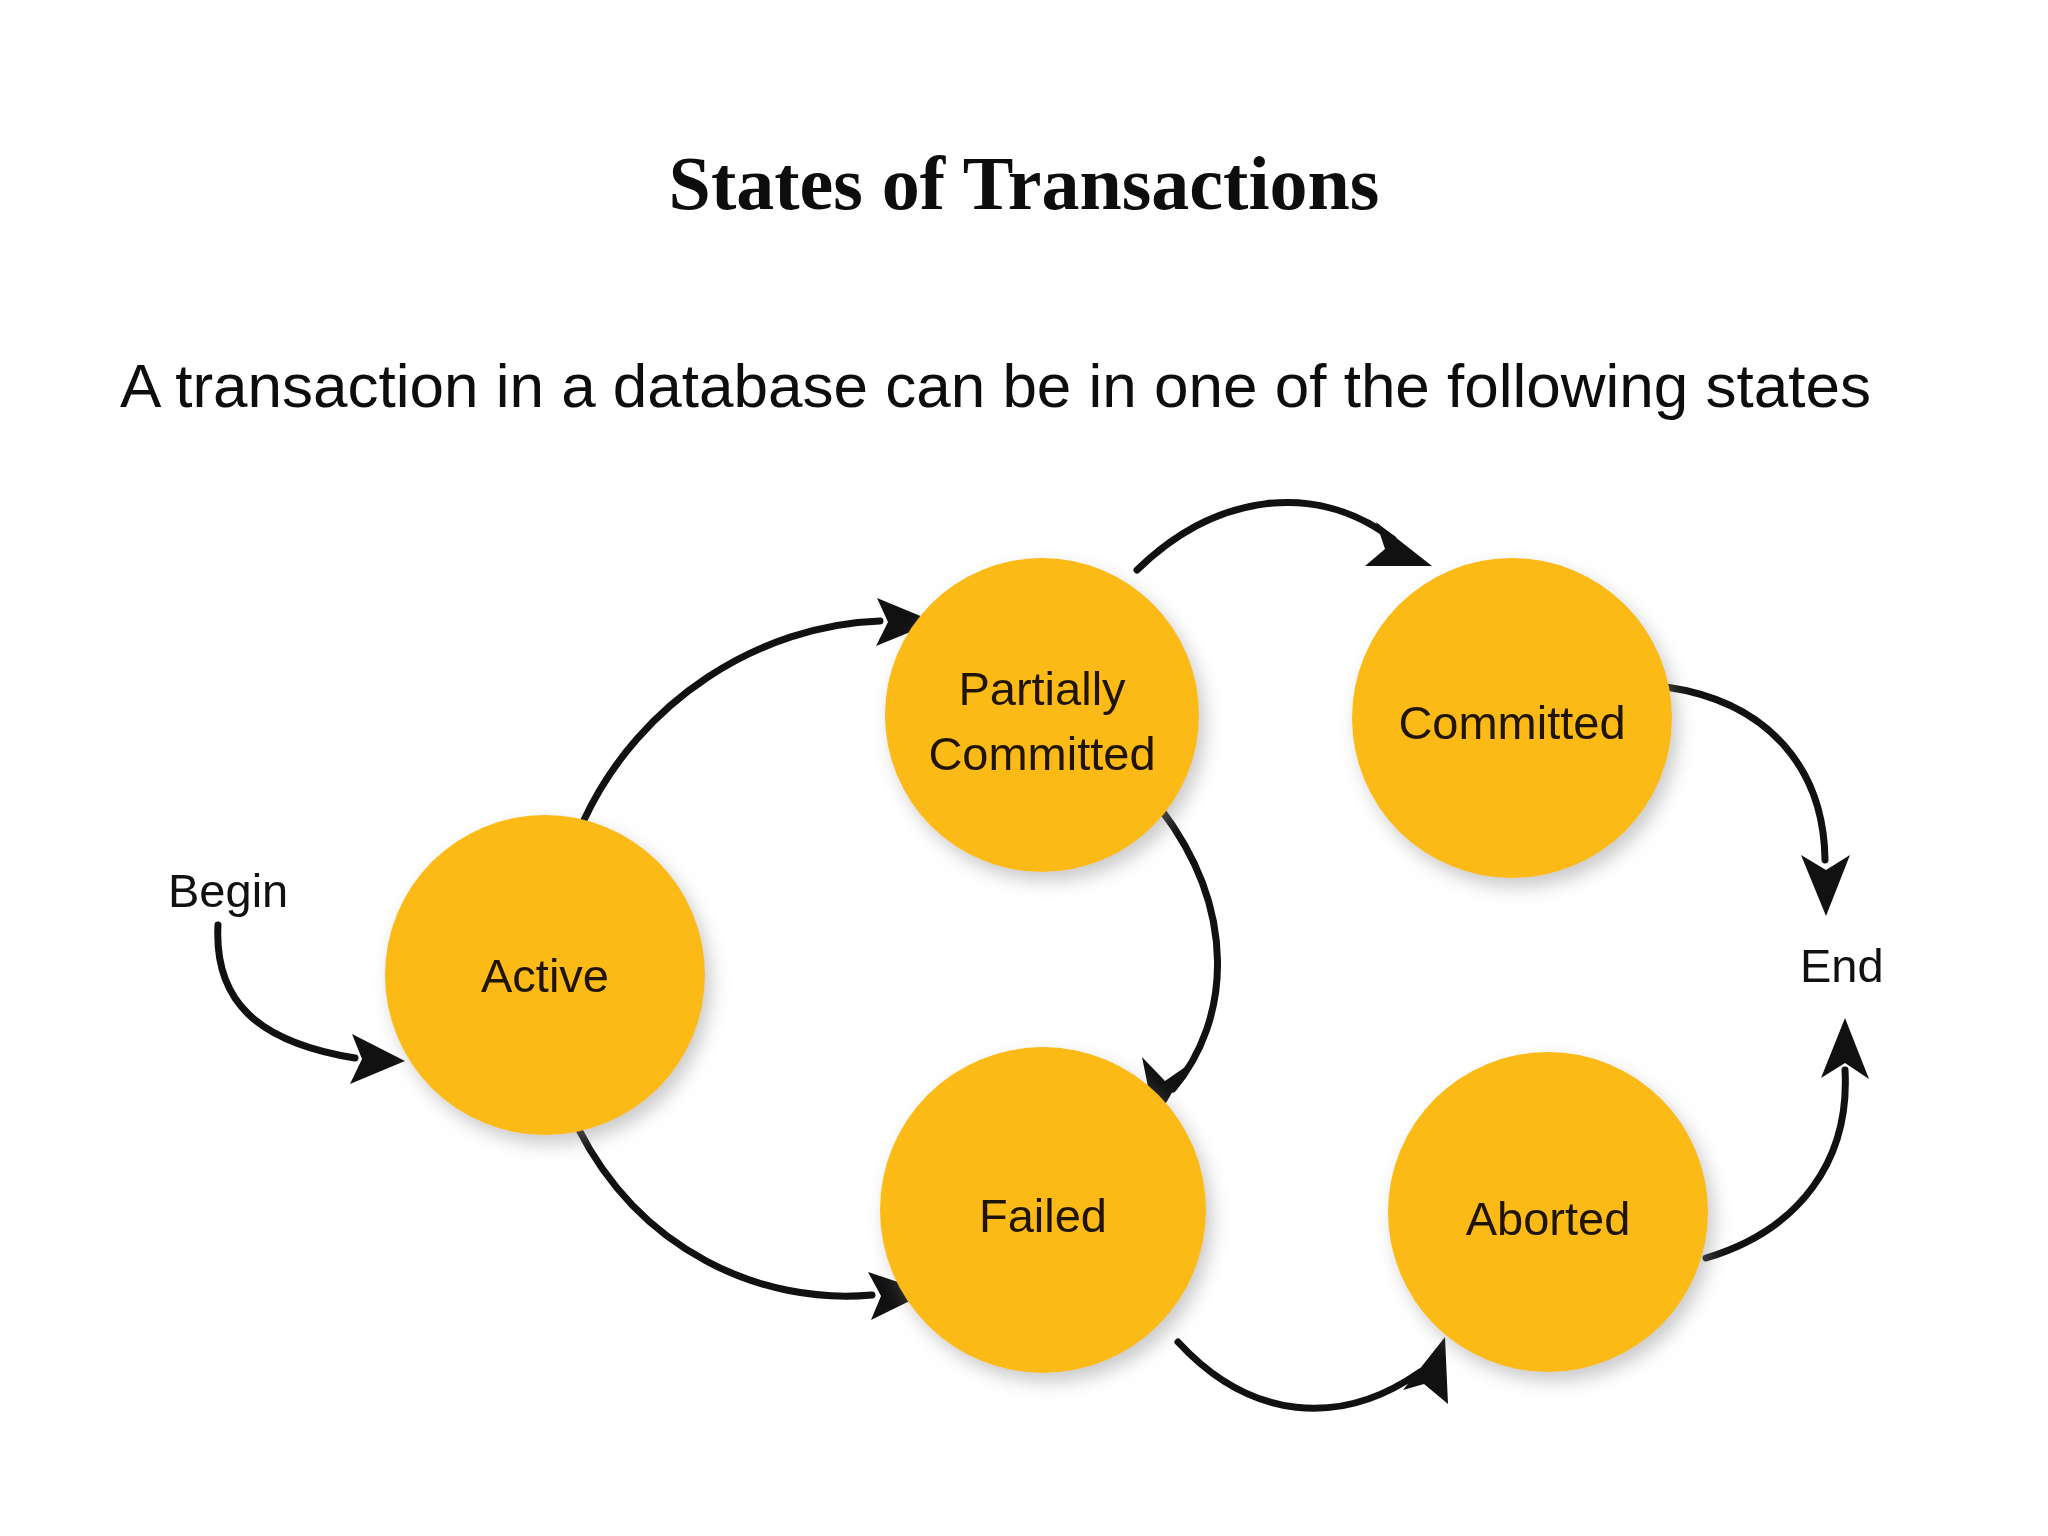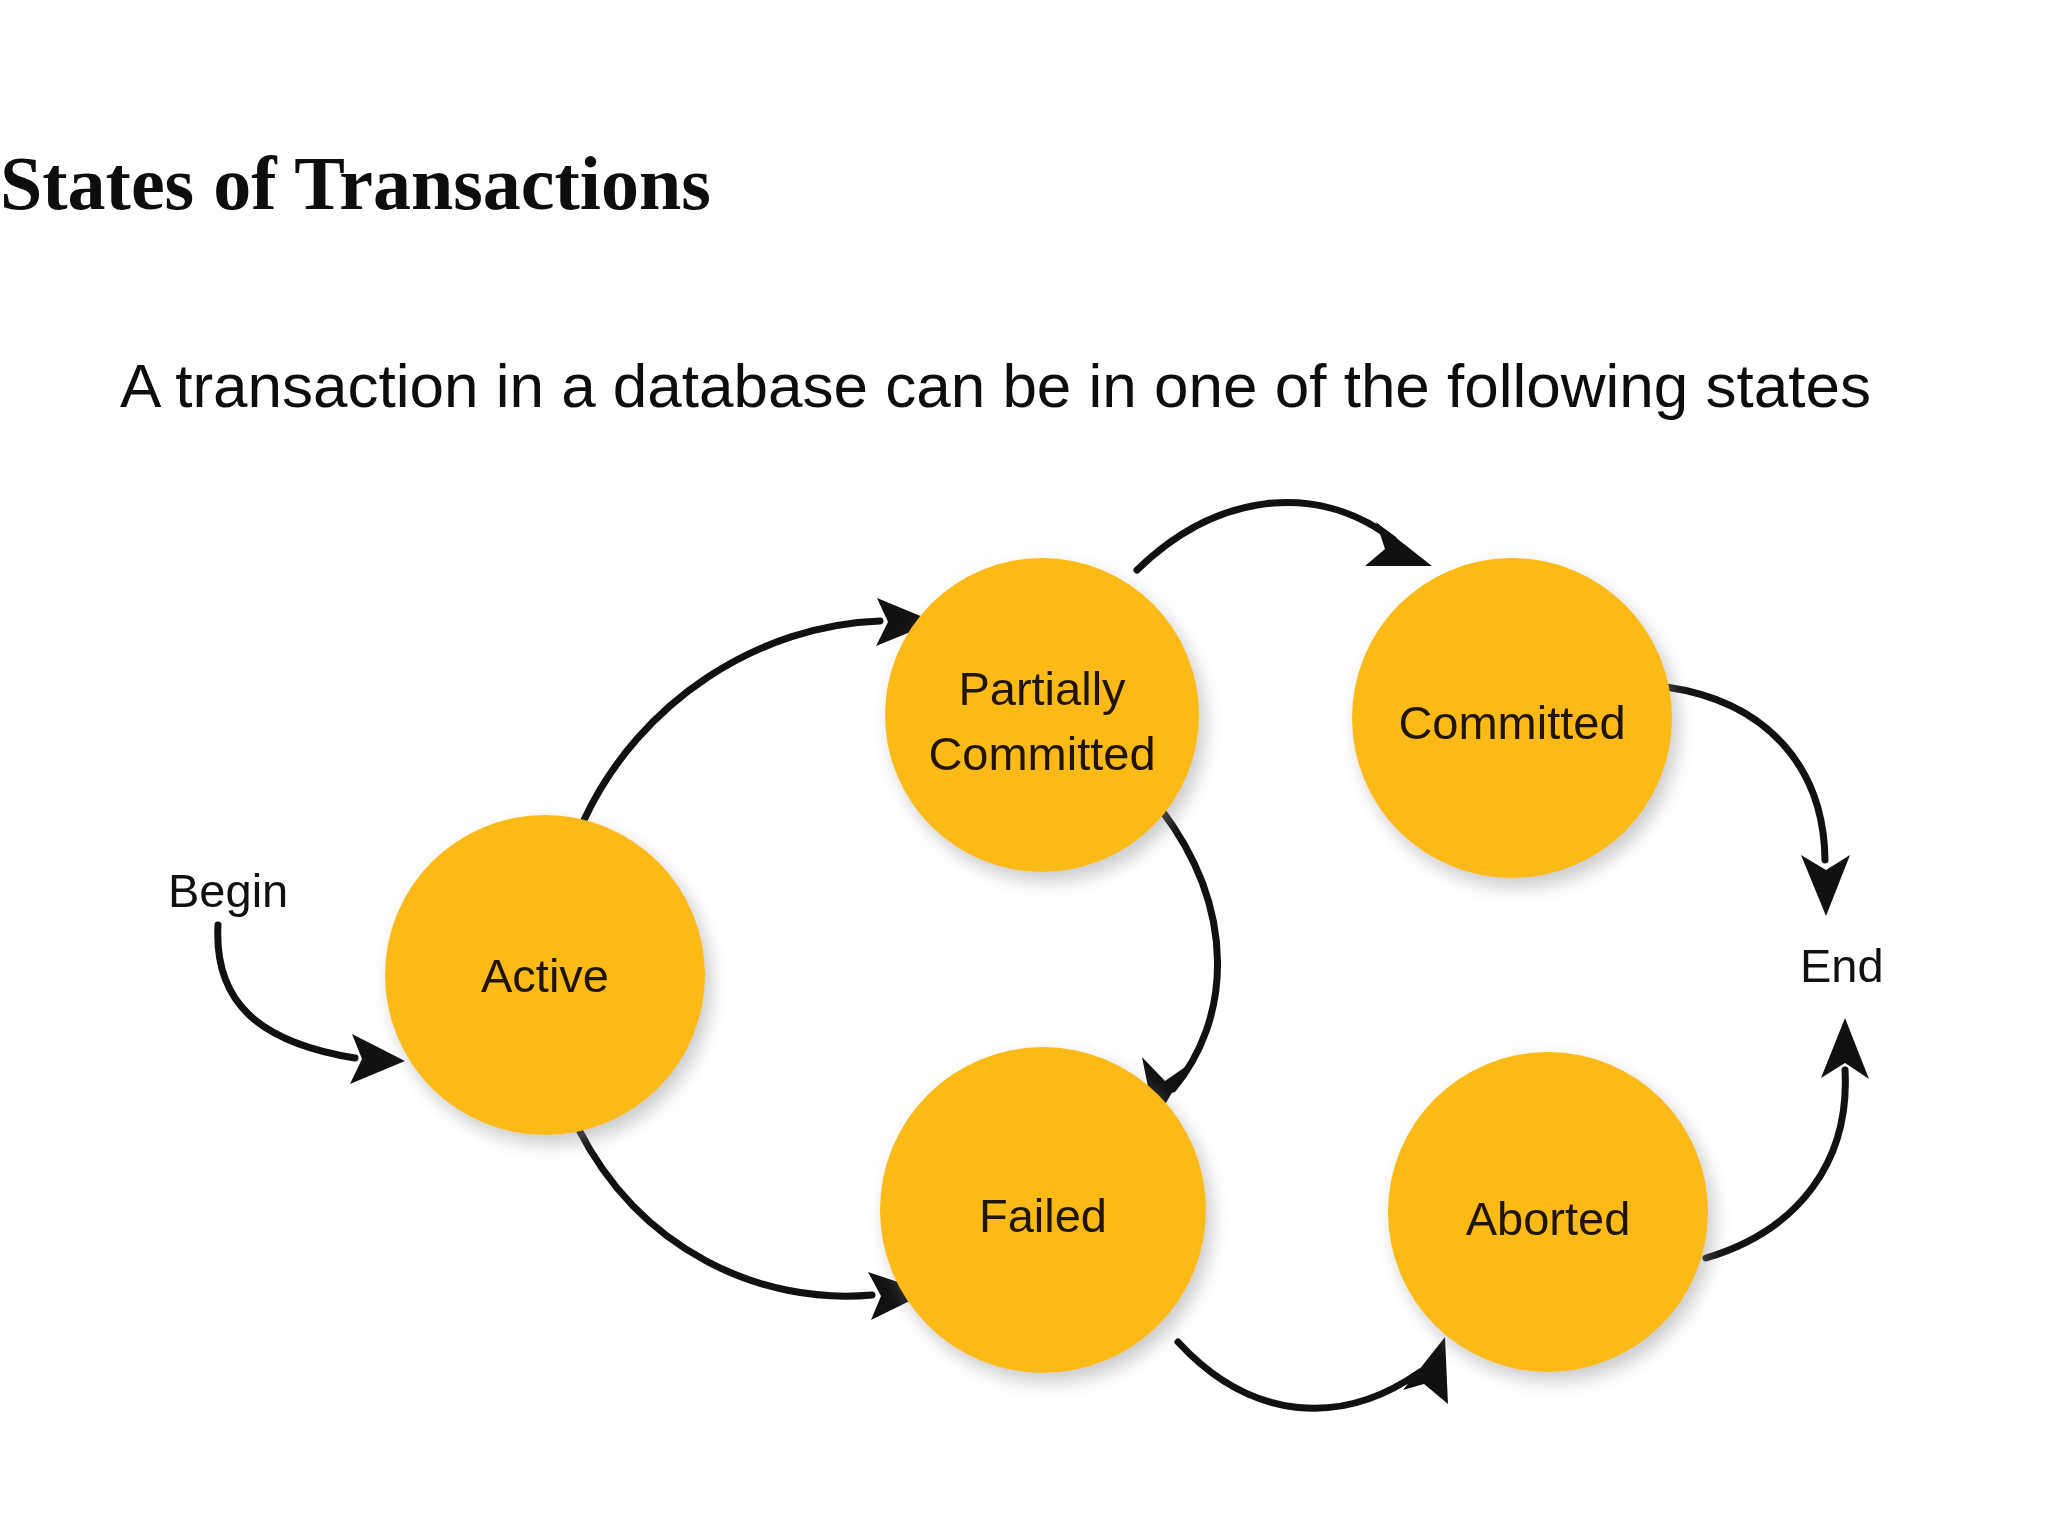--- a/index.html
+++ b/index.html
@@ -12,21 +12,21 @@
     width: 2048px;
     height: 1536px;
     background: #ffffff;
     overflow: hidden;
   }
   #slide-title {
     position: absolute;
     top: 140px;
     left: 0;
     width: 2048px;
-    text-align: left;
+    text-align: center;
     font-family: "Liberation Serif", "DejaVu Serif", serif;
     font-weight: bold;
     font-size: 76px;
     color: #0d0d0d;
     letter-spacing: 0px;
     white-space: nowrap;
   }
   #slide-subtitle {
     position: absolute;
     top: 350px;

